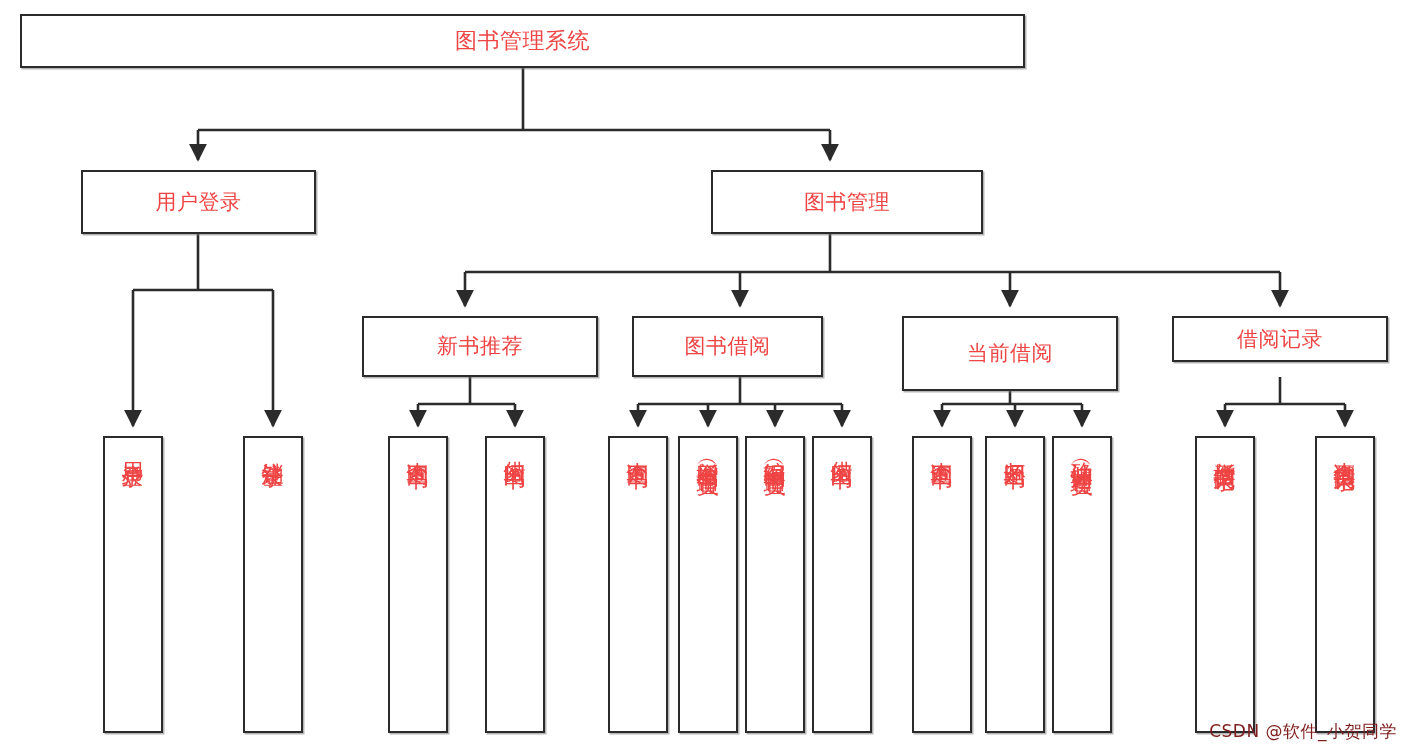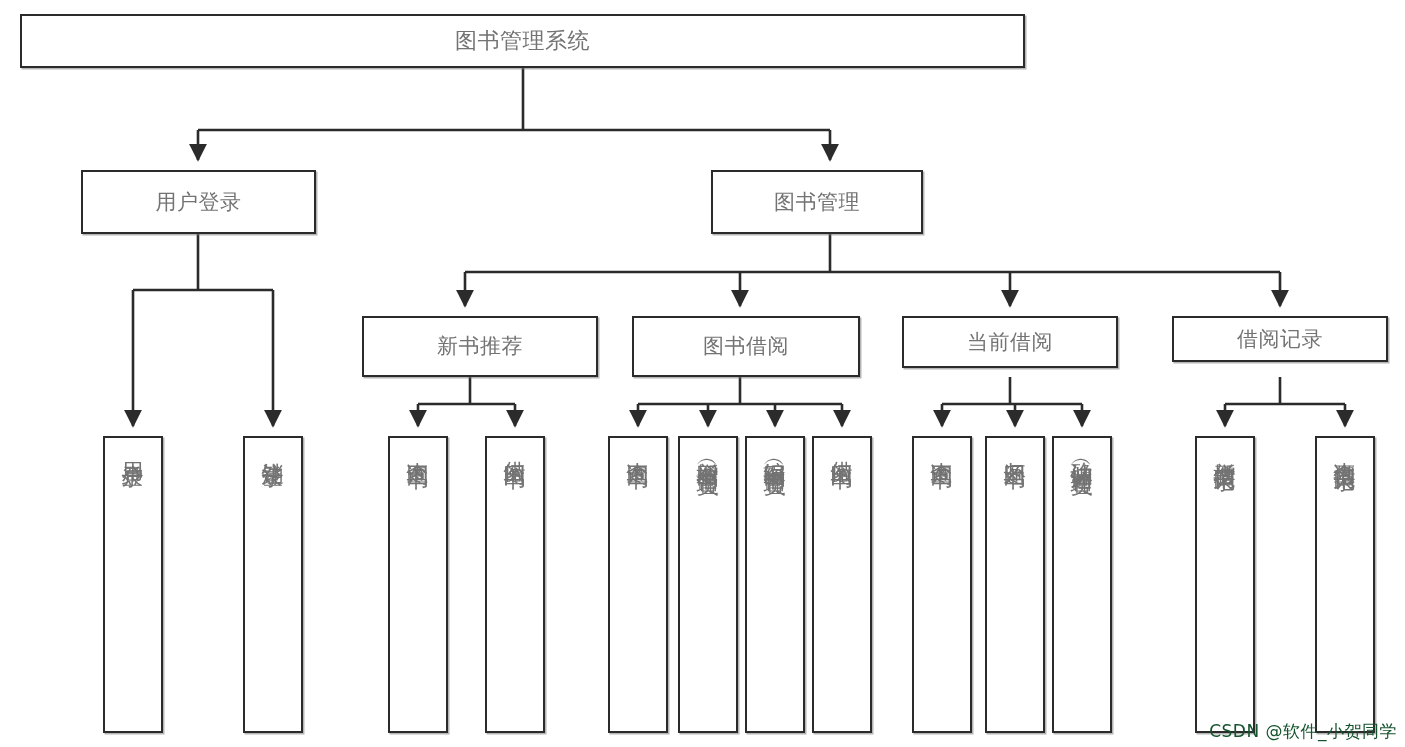--- a/index.html
+++ b/index.html
@@ -27,21 +27,21 @@
   }
   .node {
     position: absolute;
     box-sizing: border-box;
     background: #ffffff;
     border: 2px solid #2b2b2b;
     box-shadow: 1.5px 1.5px 0 rgba(120,120,120,0.55);
     display: flex;
     align-items: center;
     justify-content: center;
-    color: #737373;
+    color: #ef4444;
     text-align: center;
   }
   .node-label {
     display: block;
     line-height: 1.18;
     letter-spacing: 0.5px;
   }
   
   .node.h .node-label {
     font-size: 21px;
@@ -61,21 +61,21 @@
     font-size: 22px;
     line-height: 1.05;
     letter-spacing: 2px;
     white-space: nowrap;
   }
   .watermark {
     position: absolute;
     right: 8px;
     bottom: 4px;
     font-size: 17px;
-    color: #14532d;
+    color: #7f1d1d;
     letter-spacing: 0.5px;
     user-select: none;
     white-space: nowrap;
   }
 </style>
 </head>
 <body>
 
 <div id="canvas">
 
@@ -129,31 +129,31 @@
     </g>
   </svg>
 
   <div class="node h root" style="left:20px; top:14px; width:1005px; height:54px;">
     <span class="node-label">图书管理系统</span>
   </div>
 
   <div class="node h" style="left:81px; top:170px; width:235px; height:64px;">
     <span class="node-label">用户登录</span>
   </div>
-  <div class="node h" style="left:711px; top:170px; width:212px; height:64px;">
+  <div class="node h" style="left:711px; top:170px; width:272px; height:64px;">
     <span class="node-label">图书管理</span>
   </div>
 
   <div class="node h" style="left:362px; top:316px; width:236px; height:61px;">
     <span class="node-label">新书推荐</span>
   </div>
-  <div class="node h" style="left:632px; top:316px; width:228px; height:61px;">
+  <div class="node h" style="left:632px; top:316px; width:191px; height:61px;">
     <span class="node-label">图书借阅</span>
   </div>
-  <div class="node h" style="left:902px; top:316px; width:216px; height:52px;">
+  <div class="node h" style="left:902px; top:316px; width:216px; height:75px;">
     <span class="node-label">当前借阅</span>
   </div>
   <div class="node h" style="left:1172px; top:316px; width:216px; height:46px;">
     <span class="node-label">借阅记录</span>
   </div>
 
   <div class="node v" style="left:103px; top:436px; width:60px; height:297px;">
     <span class="node-label">用户登录</span>
   </div>
   <div class="node v" style="left:243px; top:436px; width:60px; height:297px;">

